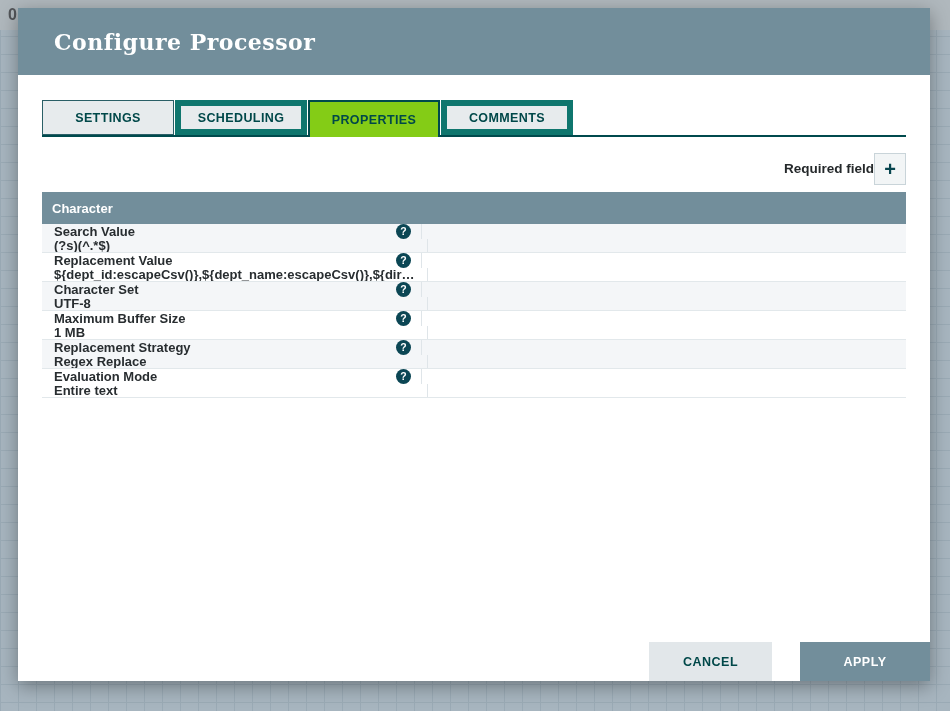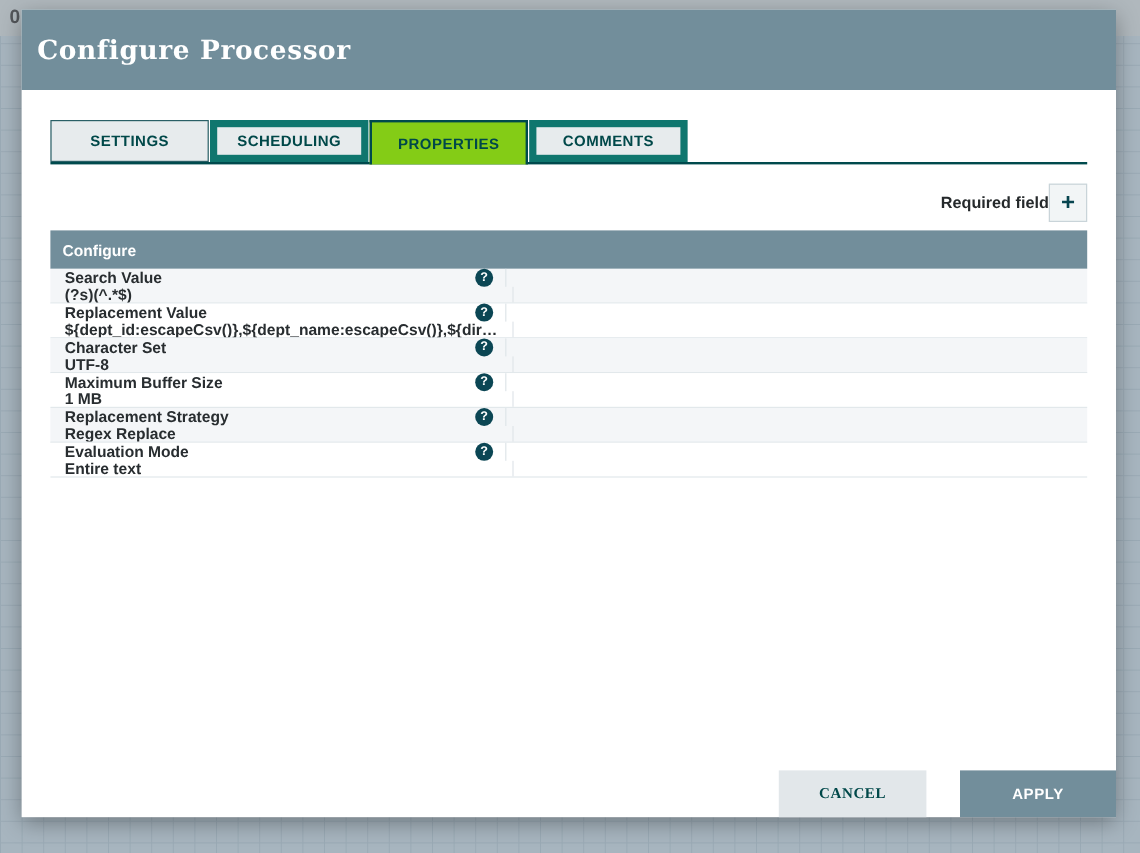--- a/index.html
+++ b/index.html
@@ -23,21 +23,21 @@
   }
 
   
   .dialog {
     position: absolute; left: 18px; top: 8px; width: 912px; height: 673px;
     background: #ffffff;
     box-shadow: 0 5px 18px rgba(0,0,0,0.35);
   }
   .dialog-header {
     height: 67px; background: #728e9b;
-    display: flex; align-items: center; padding-left: 13px;
+    display: flex; align-items: center; padding-left: 36px;
   }
   .dialog-title {
     color: #ffffff; font-family: "DejaVu Serif", "Liberation Serif", serif;
     font-weight: bold; font-size: 22px; letter-spacing: 0.5px;
   }
 
   .dialog-content { padding: 0 24px; position: relative; }
 
   
   .tabs {
@@ -106,21 +106,21 @@
 
   
   .footer {
     position: absolute; right: 0; bottom: 0; display: flex;
   }
   .btn {
     height: 39px; display: flex; align-items: center; justify-content: center;
     font-size: 12.5px; font-weight: bold; letter-spacing: 0.5px; cursor: pointer;
     border: none;
   }
-  .btn-cancel { width: 123px; background: #e2e7ea; color: #004849; font-family: Liberation Serif, serif; }
+  .btn-cancel { width: 123px; background: #e2e7ea; color: #004849; }
   .btn-apply  { width: 130px; background: #728e9b; color: #ffffff; margin-left: 28px; }
 </style>
 </head>
 <body>
 
 <div class="top-bar">
   <span>0</span>
 </div>
 
 <div class="dialog">
@@ -148,21 +148,21 @@
 
     <div class="required-row">
       <span class="required-label">Required field</span>
       <div class="add-btn">
         <span>+</span>
       </div>
     </div>
 
     <div class="prop-table">
       <div class="thead">
-        <div class="th-property">Configure</div>
+        <div class="th-property">Character</div>
         <div class="th-extra"></div>
       </div>
 
       <div class="trow">
         <div class="td-property">
           <span>Search Value</span>
           <span class="help">?</span>
         </div>
         <div class="td-value">(?s)(^.*$)</div>
         <div class="td-extra"></div>

